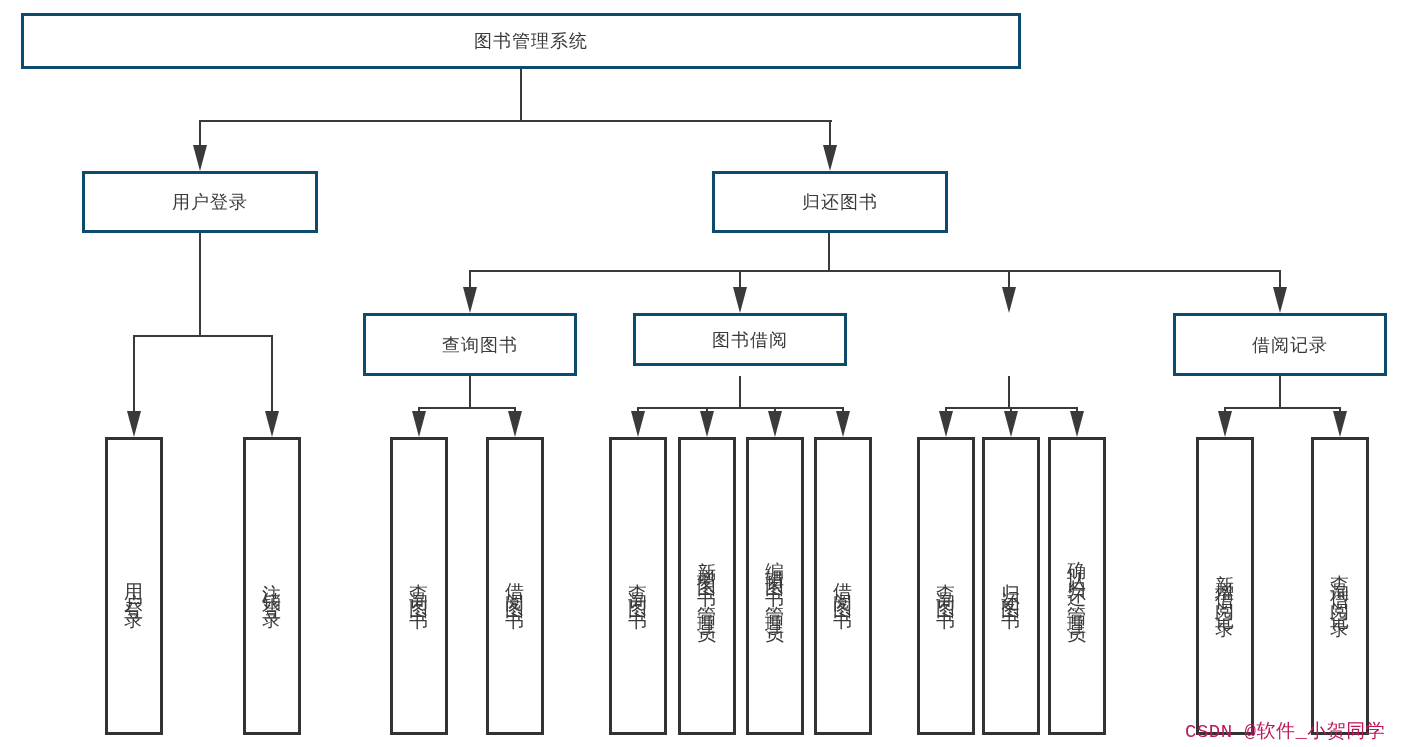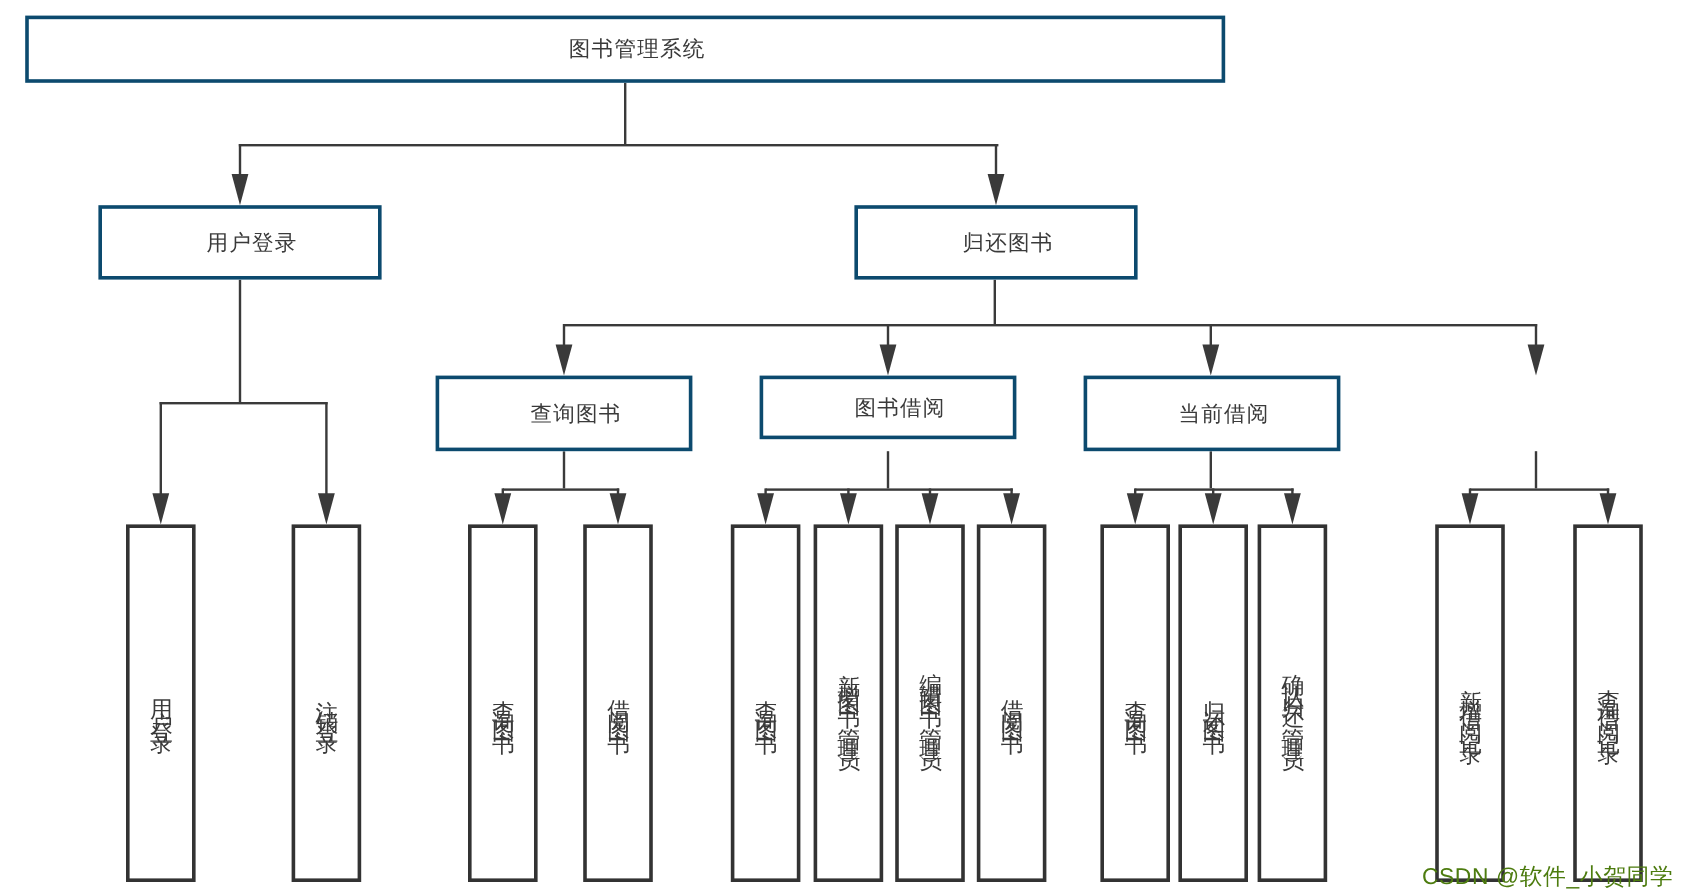--- a/index.html
+++ b/index.html
@@ -55,24 +55,25 @@
     border-left: 7px solid transparent;
     border-right: 7px solid transparent;
     border-top: 26px solid #3a3a3a;
     z-index: 1;
   }
   .watermark {
     position: absolute;
     left: 1185px;
     top: 718px;
     font-size: 19px;
-    color: #4d7c0f;
+    color: #be185d;
     letter-spacing: 0.5px;
     z-index: 5;
     white-space: nowrap;
+    font-family: Liberation Mono, monospace;
   }
 </style>
 </head>
 <body>
 
 <div id="canvas">
 
   <div class="hbox" style="left:21px; top:13px; width:1000px; height:56px;">
     <span>图书管理系统</span>
   </div>
@@ -108,22 +109,22 @@
   <div class="arrow" style="left:1002px; top:287px;"></div>
   <div class="vline" style="left:1279px; top:270px; height:19px;"></div>
   <div class="arrow" style="left:1273px; top:287px;"></div>
 
   <div class="hbox" style="left:363px; top:313px; width:214px; height:63px;">
     <span>查询图书</span>
   </div>
   <div class="hbox" style="left:633px; top:313px; width:214px; height:53px;">
     <span>图书借阅</span>
   </div>
-  <div class="hbox" style="left:903px; top:313px; width:214px; height:63px;">
-    <span>当前借阅</span>
+  <div class="hbox" style="left:1173px; top:313px; width:214px; height:63px;">
+    <span>借阅记录</span>
   </div>
 
   <div class="vline" style="left:469px; top:376px; height:31px;"></div>
   <div class="hline" style="left:419px; top:407px; width:97px;"></div>
   <div class="vline" style="left:418px; top:407px; height:6px;"></div>
   <div class="arrow" style="left:412px; top:411px;"></div>
   <div class="vline" style="left:514px; top:407px; height:6px;"></div>
   <div class="arrow" style="left:508px; top:411px;"></div>
 
   <div class="vline" style="left:739px; top:376px; height:31px;"></div>

